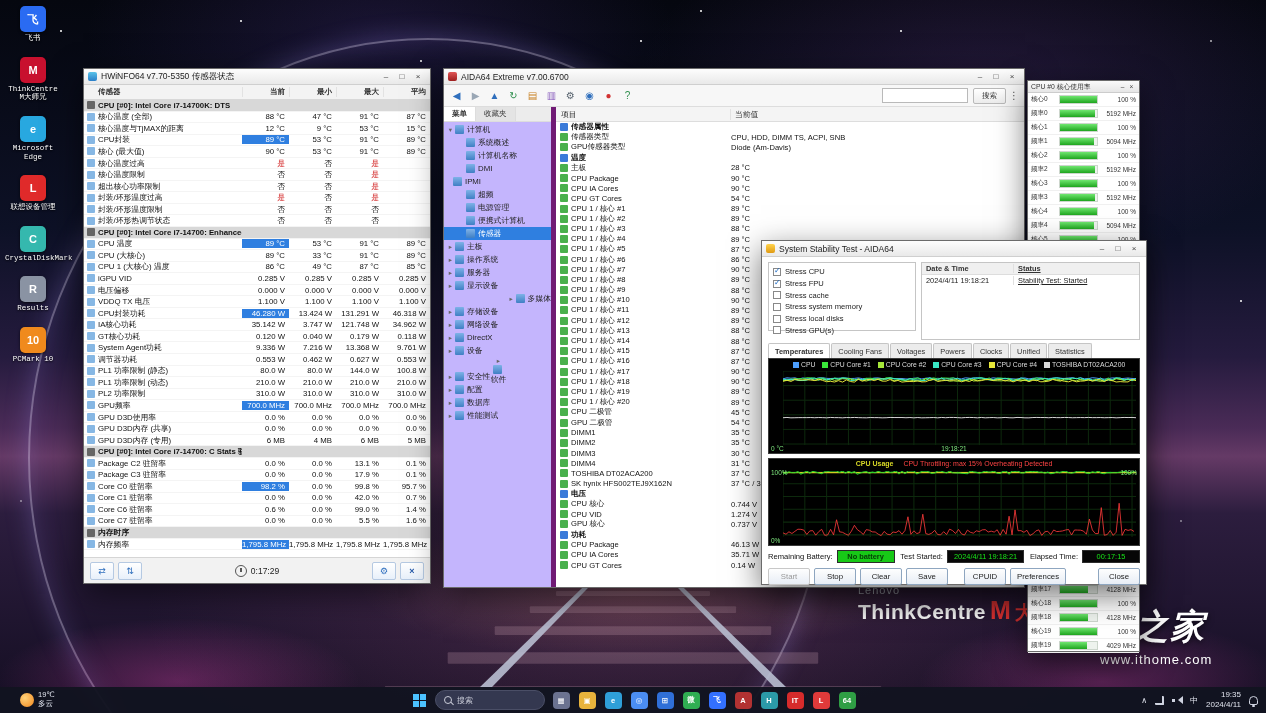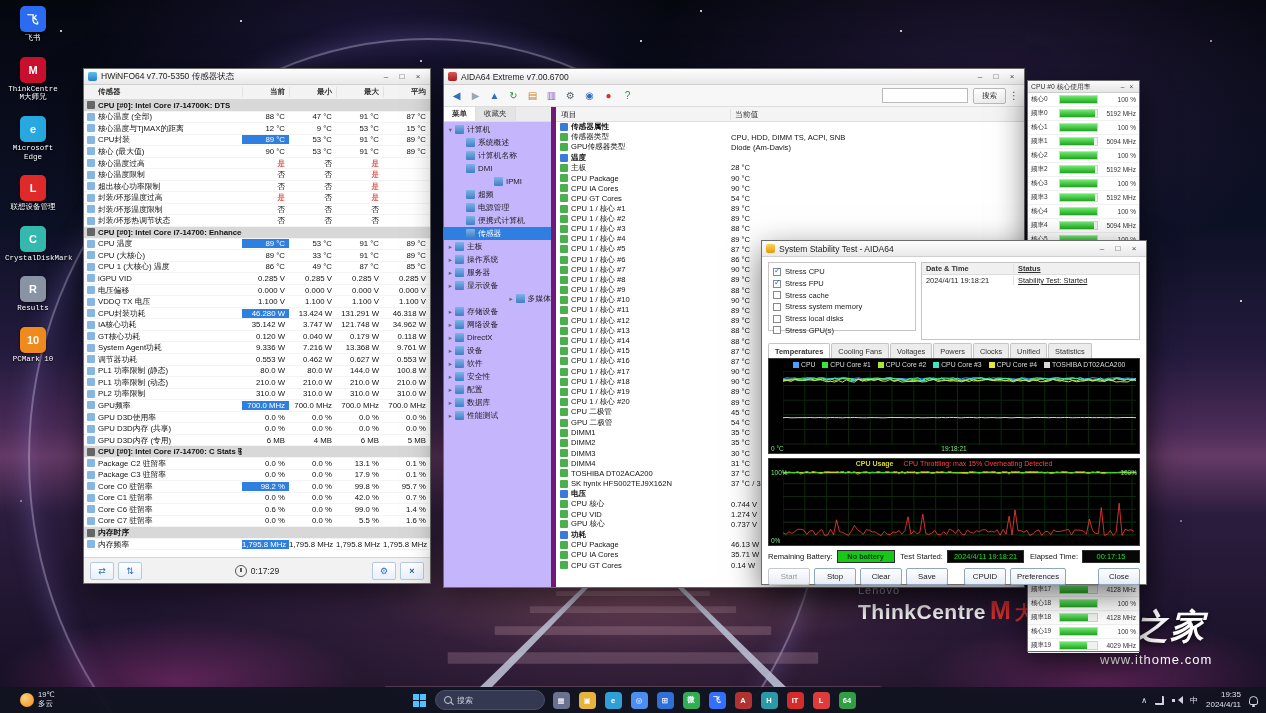--- a/index.html
+++ b/index.html
@@ -670,21 +670,21 @@
             <div class="t-item" style="padding-left: 13px;">
               <span class="tw"></span>
               <span class="t-ic"></span>
               <span>计算机名称</span>
             </div>
             <div class="t-item" style="padding-left: 13px;">
               <span class="tw"></span>
               <span class="t-ic"></span>
               <span>DMI</span>
             </div>
-            <div class="t-item" style=" margin-left: 41px;">
+            <div class="t-item" style="">
               <span class="tw"></span>
               <span class="t-ic"></span>
               <span>IPMI</span>
             </div>
             <div class="t-item" style="padding-left: 13px;">
               <span class="tw"></span>
               <span class="t-ic"></span>
               <span>超频</span>
             </div>
             <div class="t-item" style="padding-left: 13px;">
@@ -740,21 +740,21 @@
             <div class="t-item" style="padding-left: 2px;">
               <span class="tw">▸</span>
               <span class="t-ic"></span>
               <span>DirectX</span>
             </div>
             <div class="t-item" style="padding-left: 2px;">
               <span class="tw">▸</span>
               <span class="t-ic"></span>
               <span>设备</span>
             </div>
-            <div class="t-item" style="padding-left: 2px;">
+            <div class="t-item" style="padding-left: 2px; flex-direction: column;">
               <span class="tw">▸</span>
               <span class="t-ic"></span>
               <span>软件</span>
             </div>
             <div class="t-item" style="padding-left: 2px;">
               <span class="tw">▸</span>
               <span class="t-ic"></span>
               <span>安全性</span>
             </div>
             <div class="t-item" style="padding-left: 2px;">

